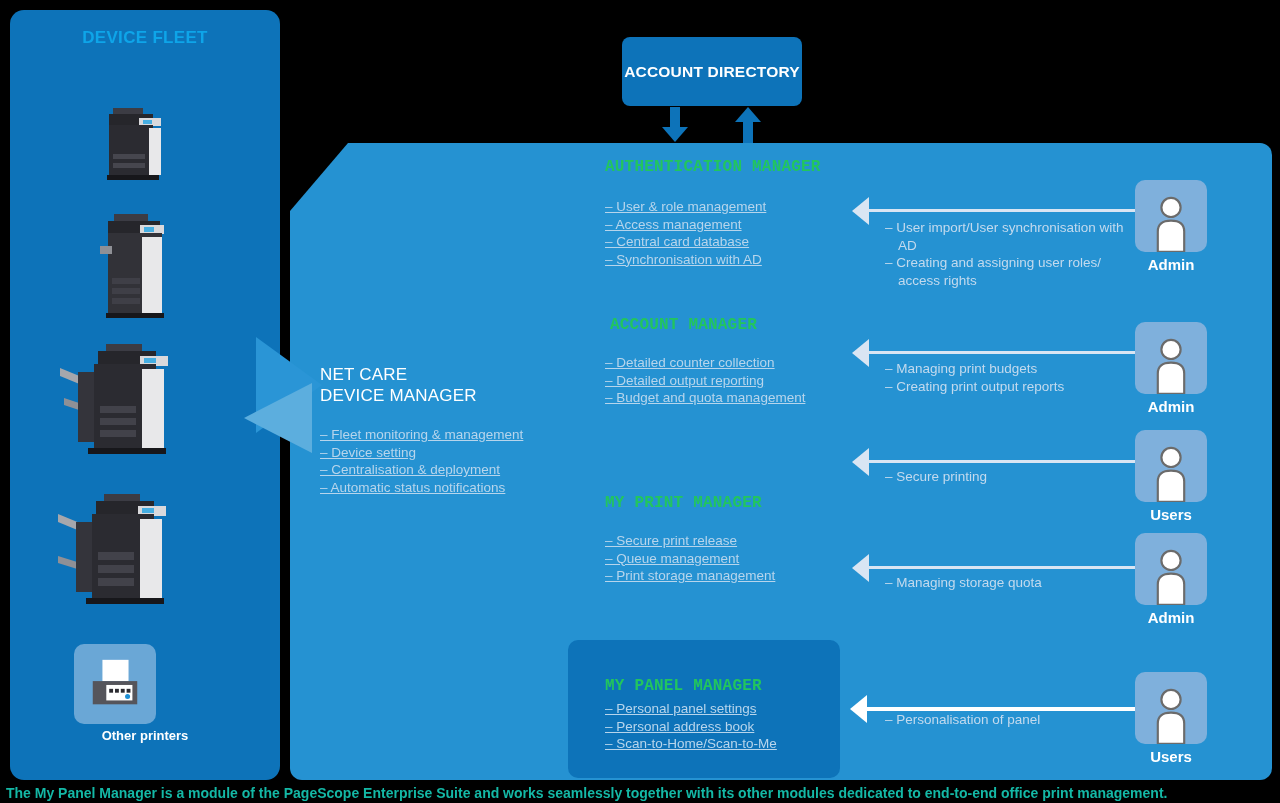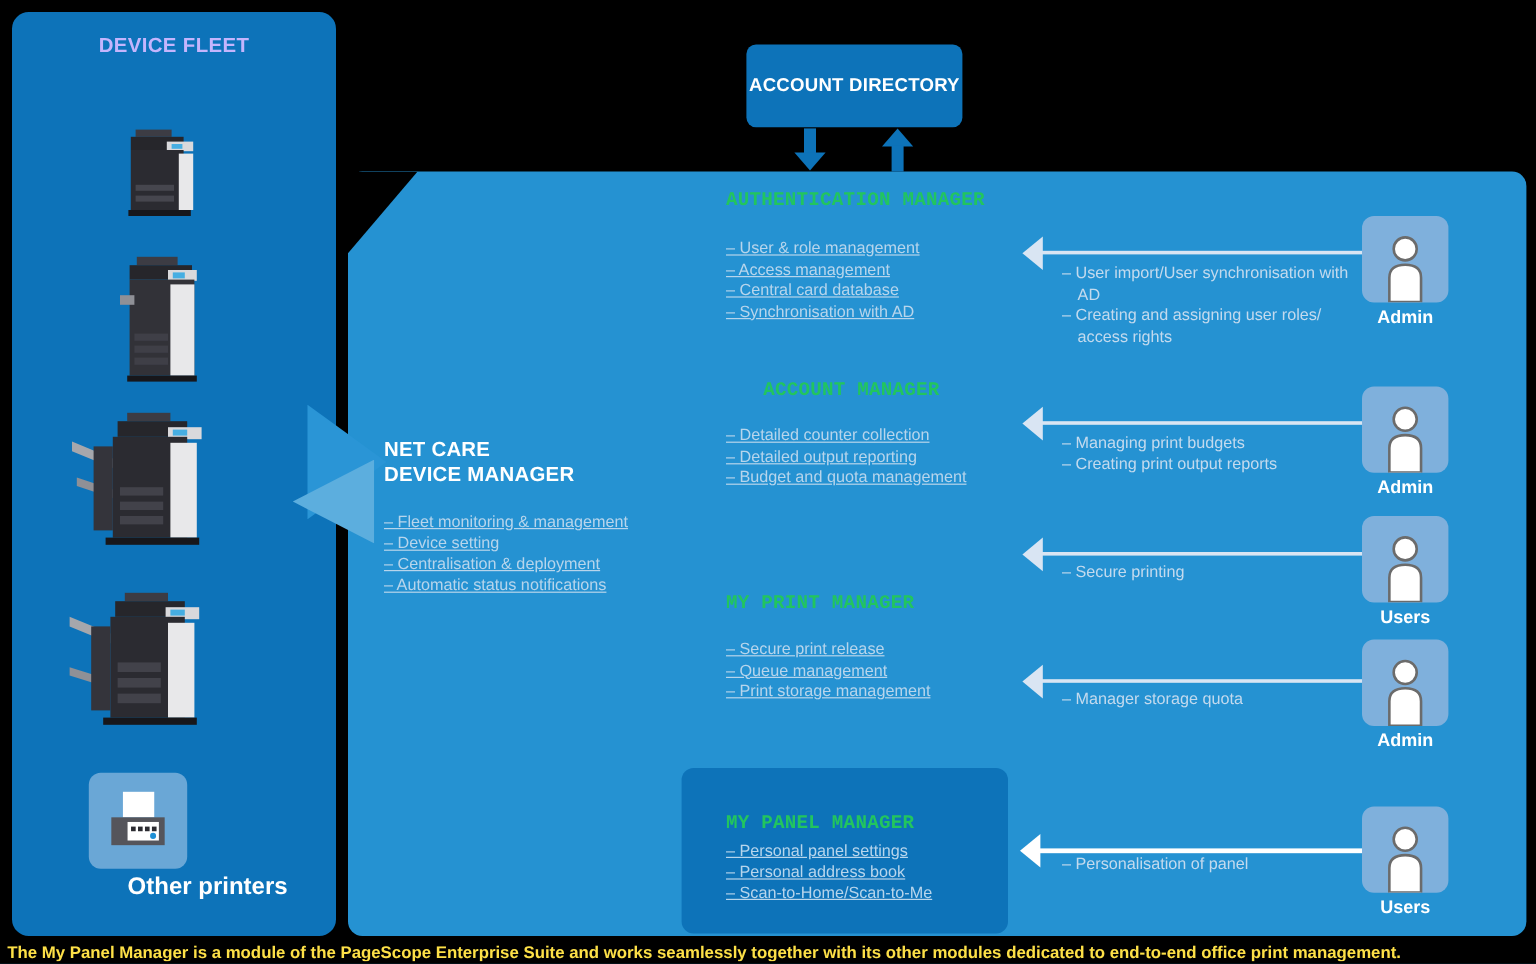--- a/index.html
+++ b/index.html
@@ -21,49 +21,49 @@
   .ad-box{left:622px;top:37px;width:180px;height:69px;background:#0d73b9;border-radius:8px;
           display:flex;align-items:center;justify-content:center;z-index:2;
           color:#fff;font-weight:bold;font-size:15.5px;letter-spacing:.2px;}
   .vshaft{width:10px;background:#0d73b9;z-index:2;}
   .vhead{width:0;height:0;z-index:2;}
   .vhead.down{border-left:13px solid transparent;border-right:13px solid transparent;border-top:15px solid #0d73b9;}
   .vhead.up{border-left:13px solid transparent;border-right:13px solid transparent;border-bottom:15px solid #0d73b9;}
 
   
   .h-title{color:#22c55e;font-weight:bold;font-size:16px;letter-spacing:.2px;z-index:4;font-family:Liberation Mono, monospace;}
-  .big-title{color:#fff;font-weight:bold;font-size:17px;line-height:21px;letter-spacing:.2px;z-index:4;}
+  .big-title{color:#fff;font-weight:normal;font-size:17px;line-height:21px;letter-spacing:.2px;z-index:4;}
   .blist{z-index:4;color:#b7d5ec;font-size:13.5px;line-height:17.5px;list-style:none;margin:0;padding:0;text-decoration:underline;}
   .blist li{padding-left:13px;text-indent:-13px;}
-  .sidebar-title{left:10px;top:28px;width:270px;text-align:center;color:#c4b5fd;
+  .sidebar-title{left:10px;top:28px;width:270px;text-align:center;color:#0ea5e9;
                  font-weight:bold;font-size:17px;letter-spacing:.3px;z-index:4;}
 
   
   .dark-box{left:568px;top:640px;width:272px;height:138px;background:#0d73b9;border-radius:10px;z-index:3;}
 
   
   .row-shaft{height:3px;background:#d9e5f3;z-index:4;}
   .row-shaft.white{height:4px;background:#ffffff;}
   .row-head{width:0;height:0;border-top:14px solid transparent;border-bottom:14px solid transparent;
             border-right:17px solid #d9e5f3;z-index:4;}
   .row-head.white{border-right-color:#ffffff;}
   .notes{width:254px;z-index:4;color:#c3daee;font-size:13.5px;line-height:17.5px;list-style:none;margin:0;padding:0;}
   .notes li{padding-left:13px;text-indent:-13px;}
   .actor-box{width:72px;height:72px;background:#7fb0dc;border-radius:10px;z-index:4;
              display:flex;align-items:flex-end;justify-content:center;overflow:hidden;}
   .actor-label{width:72px;text-align:center;color:#fff;font-weight:bold;font-size:15px;z-index:4;}
 
   
   .other-box{left:74px;top:644px;width:82px;height:80px;background:#6aa7d6;border-radius:10px;z-index:4;
              display:flex;align-items:center;justify-content:center;}
-  .other-label{left:10px;top:728px;width:270px;text-align:center;color:#fff;font-weight:bold;font-size:20px;z-index:4;margin-left:28px;}
+  .other-label{left:10px;top:728px;width:270px;text-align:center;color:#fff;font-weight:bold;font-size:13px;z-index:4;}
 
   .printer{z-index:4;}
 
-  .caption{left:6px;top:785px;width:1274px;color:#fde047;font-weight:bold;font-size:14px;
+  .caption{left:6px;top:785px;width:1274px;color:#14b8a6;font-weight:bold;font-size:14px;
            white-space:nowrap;overflow:hidden;z-index:5;}
 </style>
 </head>
 <body>
 
 <div class="canvas">
 
   <div class="abs sidebar"></div>
   <div class="abs panel"></div>
   <div class="abs corner-cut"></div>
@@ -162,21 +162,21 @@
   </ul>
 
   <div class="abs h-title" style="left:605px;top:158px">AUTHENTICATION MANAGER</div>
   <ul class="abs blist" style="left:605px;top:198px;width:250px">
     <li>– User &amp; role management</li>
     <li>– Access management</li>
     <li>– Central card database</li>
     <li>– Synchronisation with AD</li>
   </ul>
 
-  <div class="abs h-title" style="left:636px;top:316px">ACCOUNT MANAGER</div>
+  <div class="abs h-title" style="left:610px;top:316px">ACCOUNT MANAGER</div>
   <ul class="abs blist" style="left:605px;top:354px;width:250px">
     <li>– Detailed counter collection</li>
     <li>– Detailed output reporting</li>
     <li>– Budget and quota management</li>
   </ul>
 
   <div class="abs h-title" style="left:605px;top:494px">MY PRINT MANAGER</div>
   <ul class="abs blist" style="left:605px;top:532px;width:250px">
     <li>– Secure print release</li>
     <li>– Queue management</li>
@@ -228,21 +228,21 @@
     <svg width="48" height="58" viewBox="0 0 40 48">
       <circle cx="20" cy="11" r="8" fill="#fff" stroke="#6b6b6b" stroke-width="1.8"></circle>
       <path d="M9 48 V31 Q9 22 20 22 Q31 22 31 31 V48 Z" fill="#fff" stroke="#6b6b6b" stroke-width="1.8"></path>
     </svg>
   </div>
   <div class="abs actor-label" style="left:1135px;top:506px">Users</div>
 
   <div class="abs row-head" style="left:852px;top:554px"></div>
   <div class="abs row-shaft" style="left:866px;top:566px;width:270px"></div>
   <ul class="abs notes" style="left:885px;top:574px">
-    <li>– Manager storage quota</li>
+    <li>– Managing storage quota</li>
   </ul>
   <div class="abs actor-box" style="left:1135px;top:533px">
     <svg width="48" height="58" viewBox="0 0 40 48">
       <circle cx="20" cy="11" r="8" fill="#fff" stroke="#6b6b6b" stroke-width="1.8"></circle>
       <path d="M9 48 V31 Q9 22 20 22 Q31 22 31 31 V48 Z" fill="#fff" stroke="#6b6b6b" stroke-width="1.8"></path>
     </svg>
   </div>
   <div class="abs actor-label" style="left:1135px;top:609px">Admin</div>
 
   <div class="abs row-head white" style="left:850px;top:695px"></div>

